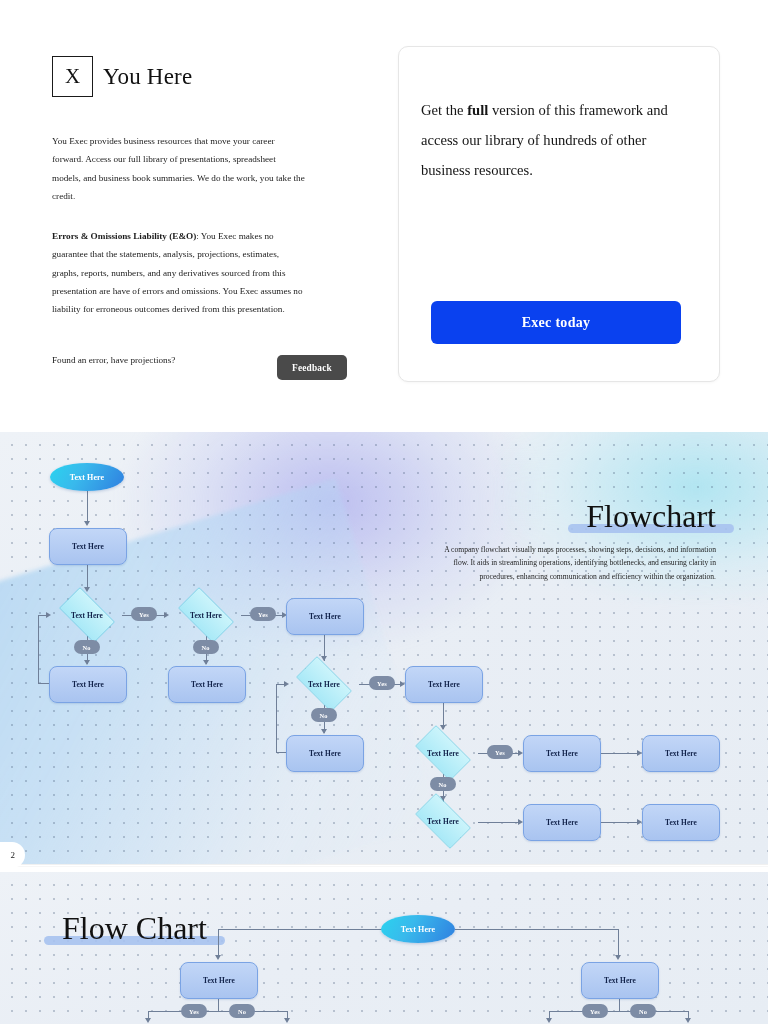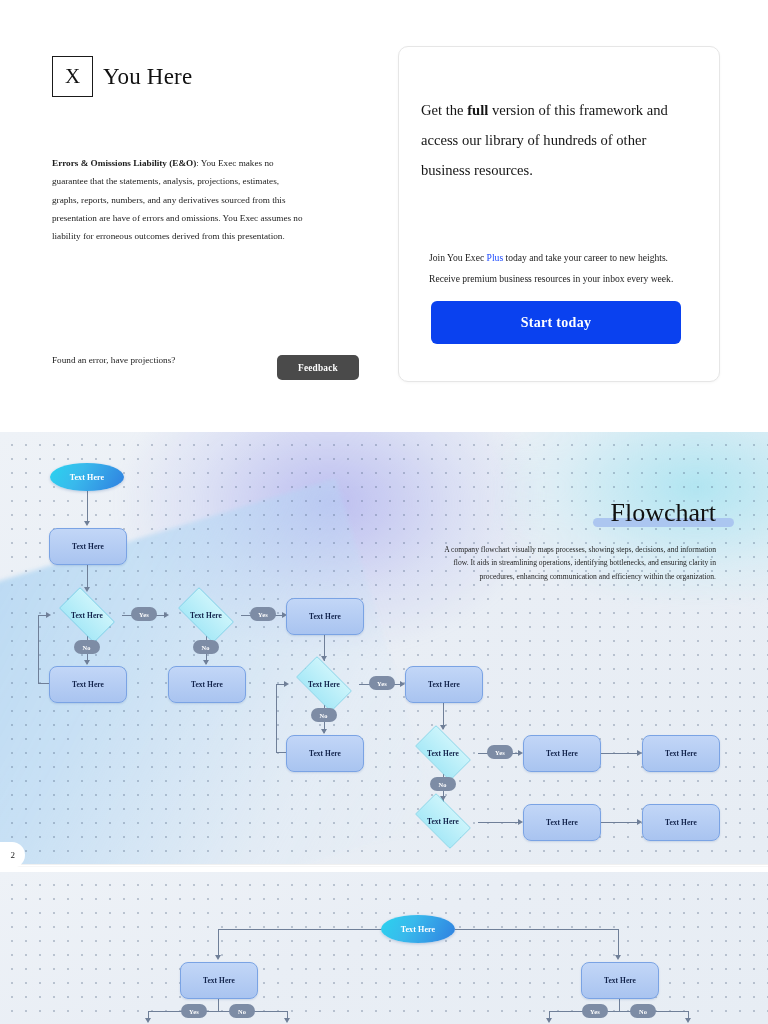--- a/index.html
+++ b/index.html
@@ -23,21 +23,21 @@
   .brand-name{font-size:23px;color:#111;letter-spacing:.2px;}
 
   .legal{position:absolute;left:52px;top:132px;width:254px;}
   .legal p{margin:0;font-size:9.2px;line-height:18.3px;color:#1c1c1c;text-align:left;}
   .legal p.gap{margin-top:22px;}
   .legal b{font-weight:bold;}
 
   .feedback-row{position:absolute;left:52px;top:355px;width:250px;display:flex;align-items:center;}
   .feedback-q{font-size:9.2px;color:#1c1c1c;}
   .feedback-btn{
-    position:absolute;left:225px;top:0;width:82px;height:25px;border-radius:5px;
+    position:absolute;left:225px;top:0;width:70px;height:25px;border-radius:5px;
     background:#4a4a4a;color:#fff;border:none;
     font-size:9.3px;font-family:"Liberation Serif",serif;font-weight:bold;
     display:flex;align-items:center;justify-content:center;cursor:pointer;letter-spacing:.2px;
   }
 
   .promo-card{
     position:absolute;left:398px;top:46px;width:320px;height:334px;
     background:#fff;border:1px solid #e6e6e6;border-radius:10px;
     box-shadow:0 1px 3px rgba(0,0,0,.04);
   }
@@ -89,21 +89,21 @@
 
   .page-badge{
     position:absolute;left:-13px;top:842px;width:38px;height:26px;border-radius:0 13px 13px 0;
     background:#fff;display:flex;align-items:center;justify-content:flex-end;
     padding-right:10px;box-sizing:border-box;
     font-size:9px;color:#222;z-index:40;font-family:"Liberation Serif",serif;
   }
 
   .slide-title{
     position:absolute;font-family:"Liberation Serif",serif;color:#111;
-    font-size:26px;line-height:1;white-space:nowrap;z-index:6;
+    font-size:32px;line-height:1;white-space:nowrap;z-index:6;
   }
   .slide-title .hl{
     position:absolute;left:-18px;right:-18px;bottom:-1px;height:9px;
     background:#a7c2f0;border-radius:5px;z-index:-1;opacity:.9;
   }
   .title-1{right:52px;top:500px;}
   .title-2{left:62px;top:912px;}
 
   .slide-desc{
     position:absolute;right:52px;top:543px;width:282px;z-index:6;
@@ -161,32 +161,32 @@
 <div class="page">
 
   <div class="top-section">
 
     <div class="brand">
       <div class="brand-mark">X</div>
       <div class="brand-name">You Here</div>
     </div>
 
     <div class="legal">
+      <p>You Exec provides business resources that move your career forward. Access our full library of presentations, spreadsheet models, and business book summaries. We do the work, you take the credit.</p>
       <p class="gap"><b>Errors &amp; Omissions Liability (E&amp;O)</b><span>: You Exec makes no guarantee that the statements, analysis, projections, estimates, graphs, reports, numbers, and any derivatives sourced from this presentation are have of errors and omissions. You Exec assumes no liability for erroneous outcomes derived from this presentation.</span></p>
     </div>
 
     <div class="feedback-row">
       <span class="feedback-q">Found an error, have projections?</span>
       <button class="feedback-btn">Feedback</button>
     </div>
 
     <div class="promo-card">
       <div class="promo-head"><span>Get the </span><b>full</b><span> version of this framework and access our library of hundreds of other business resources.</span></div>
-      <div class="promo-sub"><span>Join You Exec </span><span class="plus">Plus</span><span> today and take your career to new heights. Receive premium business resources in your inbox every week.</span></div>
-      <button class="promo-btn">Start today</button>
+      <button class="promo-btn">Exec today</button>
     </div>
   </div>
 
   <div class="slide slide-1">
     <div class="bg-base"></div>
     <div class="bg-purple"></div>
     <div class="bg-cyan"></div>
     <div class="bg-diag"></div>
     <div class="bg-dots"></div>
   </div>
@@ -300,20 +300,23 @@
 
   <div class="pill" style="left:131px;top:607px;">Yes</div>
   <div class="pill" style="left:73.5px;top:640px;">No</div>
   <div class="pill" style="left:250px;top:607px;">Yes</div>
   <div class="pill" style="left:192.5px;top:640px;">No</div>
   <div class="pill" style="left:369px;top:676px;">Yes</div>
   <div class="pill" style="left:310.5px;top:708px;">No</div>
   <div class="pill" style="left:487px;top:745px;">Yes</div>
   <div class="pill" style="left:429.5px;top:777px;">No</div>
 
+  <div class="slide-title title-2">
+    <span class="hl"></span><span>Flow Chart</span>
+  </div>
 
   <div class="conn h" style="left:218px;top:928.5px;width:164px;"></div>
   <div class="conn v" style="left:218px;top:928.5px;height:29px;"></div>
   <div class="arrow down" style="left:215px;top:955px;"></div>
 
   <div class="conn h" style="left:455px;top:928.5px;width:164px;"></div>
   <div class="conn v" style="left:618px;top:928.5px;height:29px;"></div>
   <div class="arrow down" style="left:615px;top:955px;"></div>
 
   <div class="conn v" style="left:217.5px;top:997px;height:14px;"></div>

